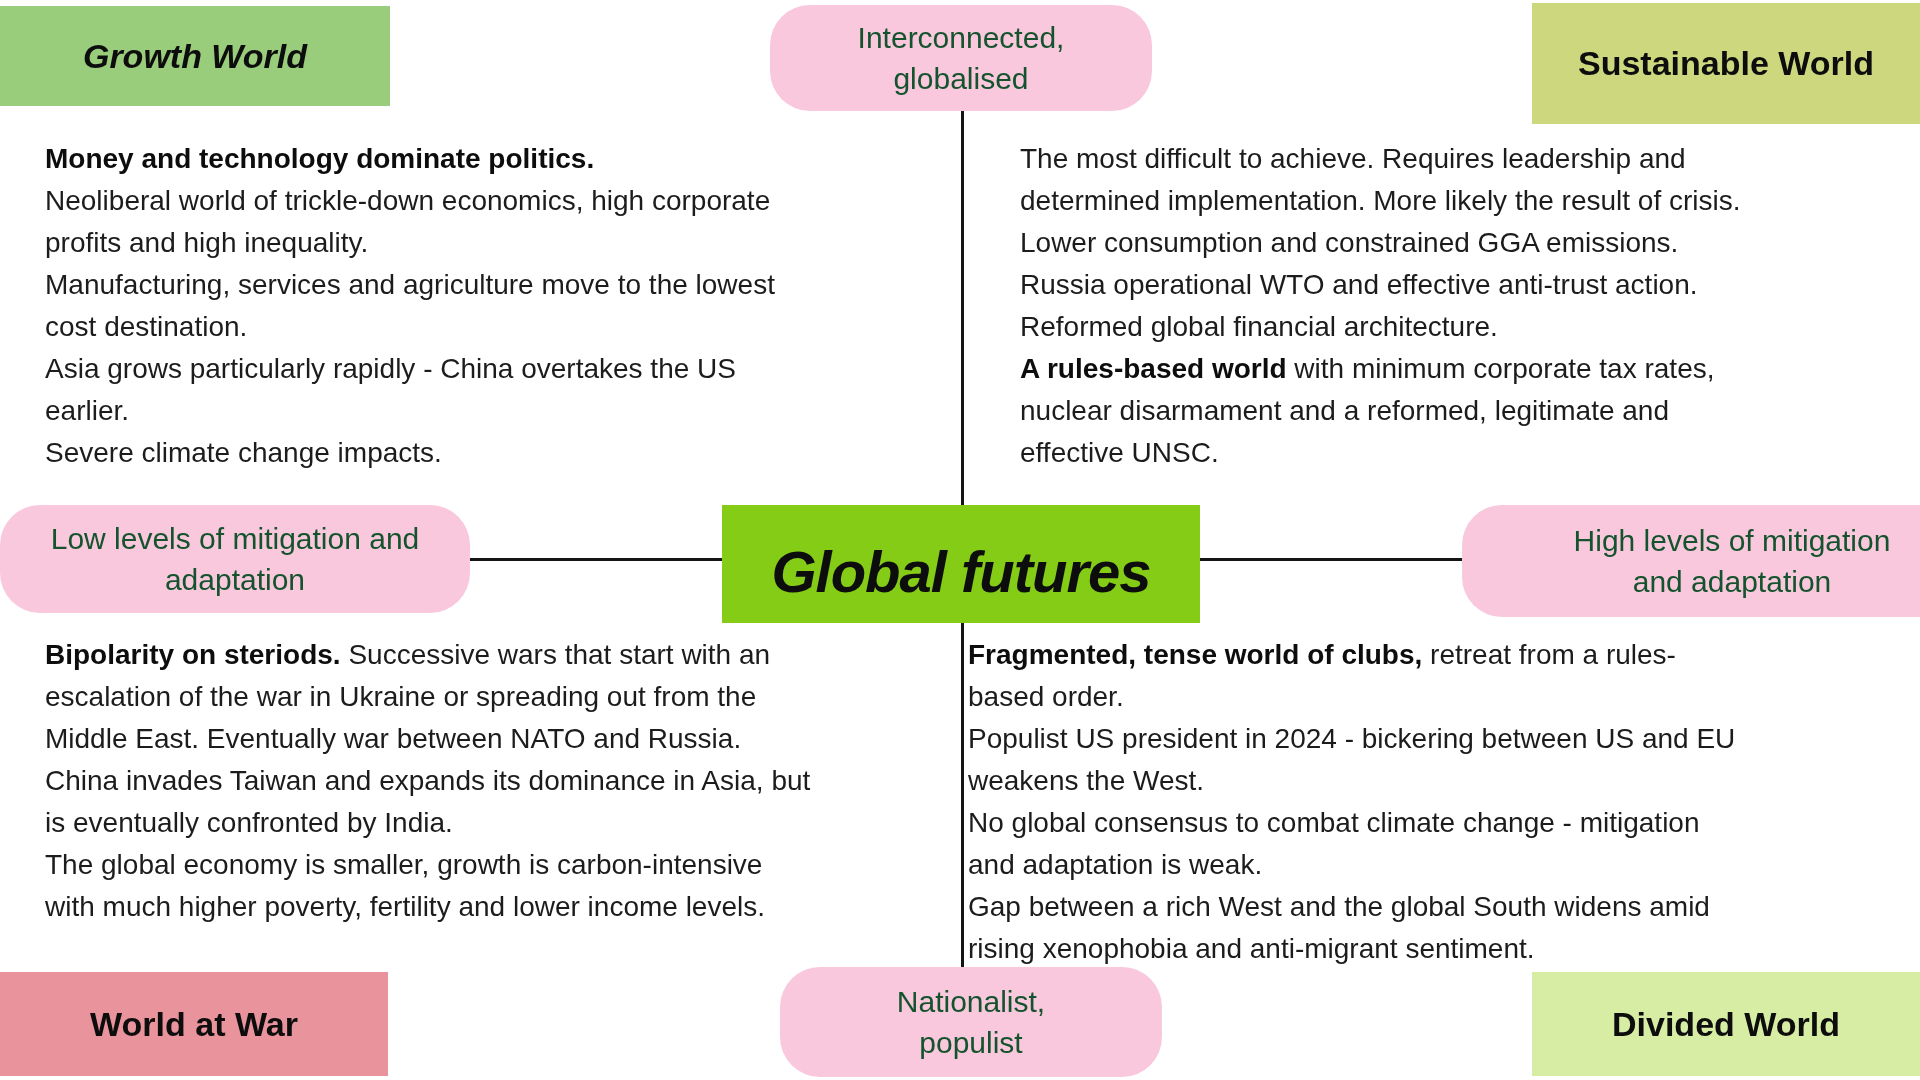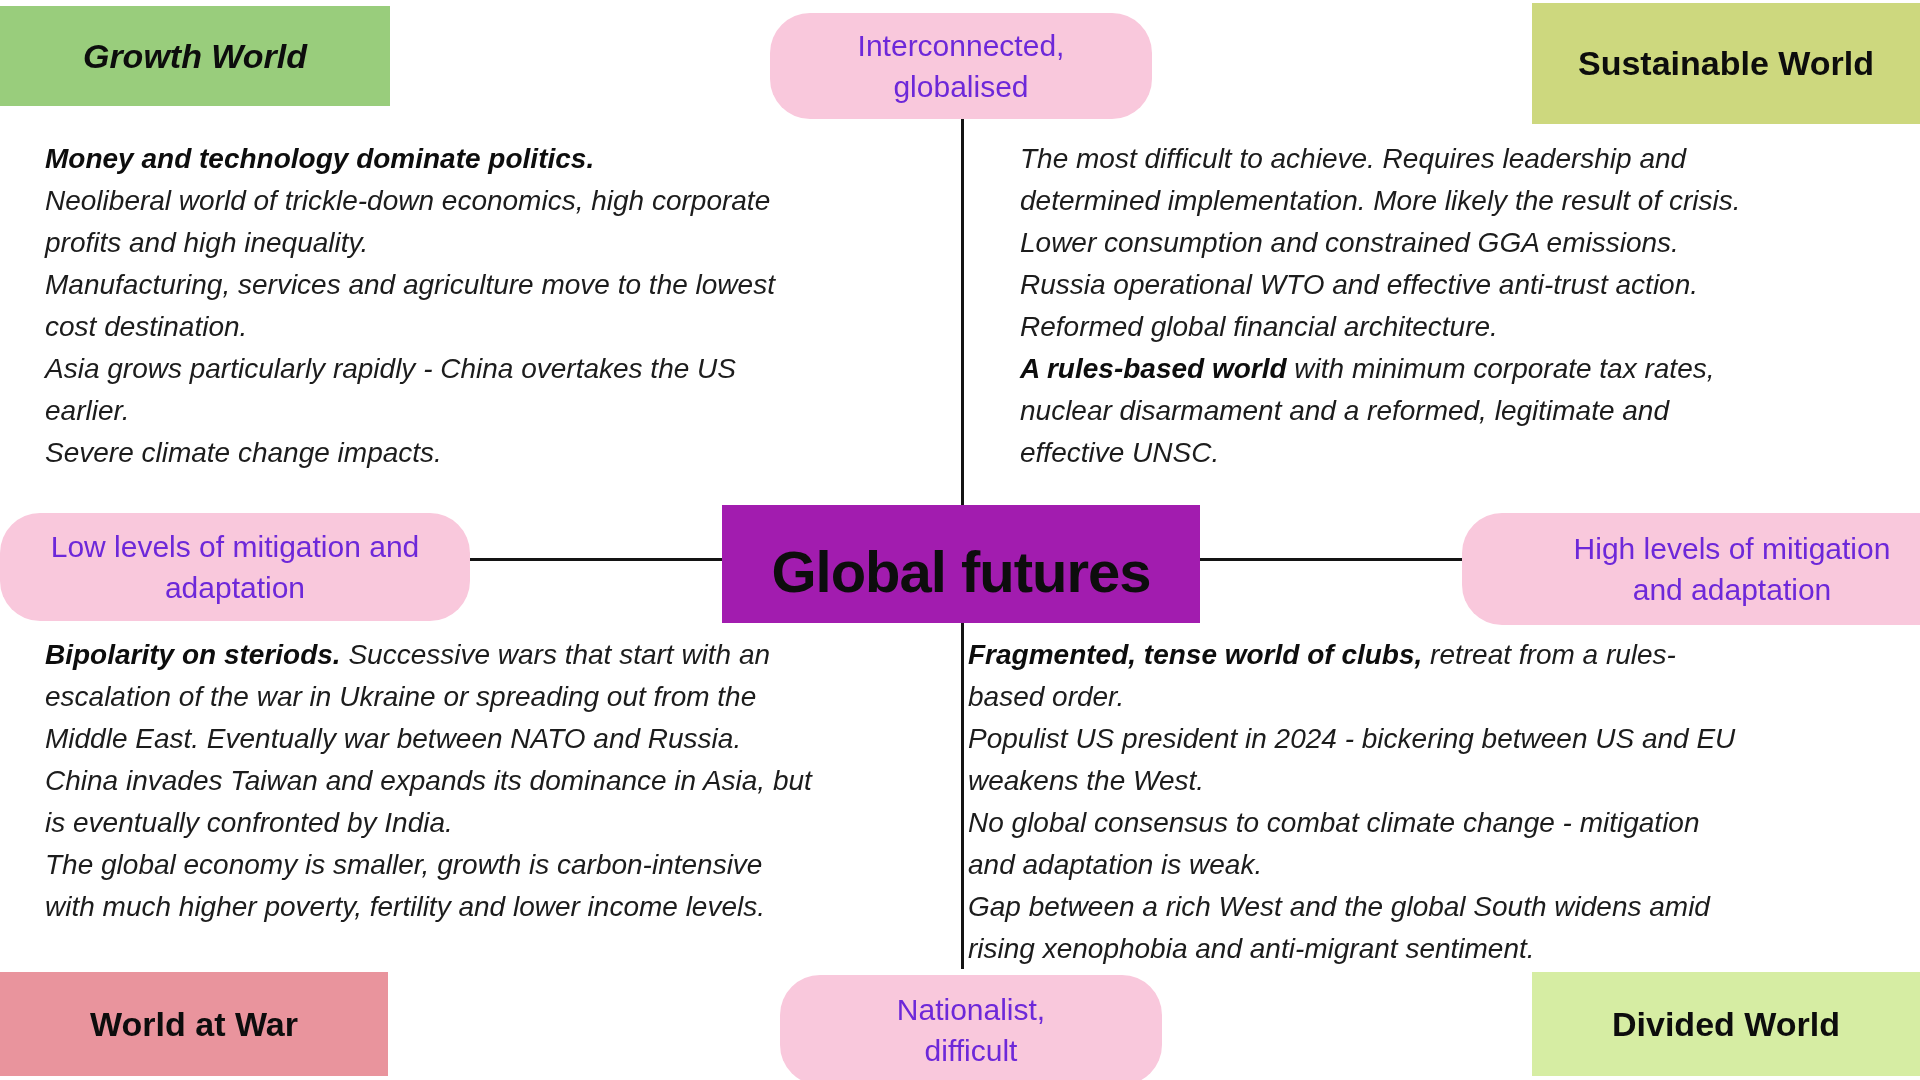--- a/index.html
+++ b/index.html
@@ -15,35 +15,35 @@
   .corner{position:absolute;display:flex;align-items:center;justify-content:center;
           font-weight:700;font-size:34px;color:#0d0d0d;z-index:2;}
   .corner.tl{left:0;top:6px;width:390px;height:100px;}
   .corner.tr{left:1532px;top:3px;width:388px;height:121px;}
   .corner.bl{left:0;top:972px;width:388px;height:104px;}
   .corner.br{left:1532px;top:972px;width:388px;height:104px;}
 
   
   .pill{position:absolute;border-radius:40px;display:flex;flex-direction:column;
         align-items:center;justify-content:center;font-size:30px;line-height:41px;
-        color:#6d28d9;text-align:center;z-index:2;margin-top:8px;}
+        color:#14532d;text-align:center;z-index:2;}
   .pill.top{left:770px;top:5px;width:382px;height:106px;}
   .pill.bottom{left:780px;top:967px;width:382px;height:110px;}
   .pill.left{left:0;top:505px;width:470px;height:108px;}
   .pill.right{left:1462px;top:505px;width:452px;height:112px;}
 
   
   .center-box{position:absolute;left:722px;top:505px;width:478px;height:118px;
               display:flex;align-items:center;justify-content:center;padding-top:14px;
               box-sizing:border-box;z-index:3;}
   .center-box .title{font-size:58px;font-weight:800;letter-spacing:-1px;color:#0d0d0d;white-space:nowrap;}
 
   
   .quad{position:absolute;font-size:28px;line-height:42px;color:#1c1c1c;z-index:2;}
-  .quad .line{white-space:nowrap;font-style:italic;}
+  .quad .line{white-space:nowrap;}
   .quad .b{font-weight:700;color:#0d0d0d;}
   .quad.tl{left:45px;top:138px;width:900px;}
   .quad.tr{left:1020px;top:138px;width:890px;}
   .quad.bl{left:45px;top:634px;width:930px;}
   .quad.br{left:968px;top:634px;width:900px;}
 </style>
 </head>
 <body>
 
 <div class="canvas">
@@ -55,32 +55,32 @@
   <div class="corner tr" style="background: rgb(205, 216, 126);">Sustainable World</div>
   <div class="corner bl" style="background: rgb(233, 148, 157);">World at War</div>
   <div class="corner br" style="background: rgb(214, 237, 163);">Divided World</div>
 
   <div class="pill top" style="background: rgb(249, 200, 220);">
     <span>Interconnected,</span>
     <span>globalised</span>
   </div>
   <div class="pill bottom" style="background: rgb(249, 200, 220);">
     <span>Nationalist,</span>
-    <span>difficult</span>
+    <span>populist</span>
   </div>
   <div class="pill left" style="background: rgb(249, 200, 220);">
     <span>Low levels of mitigation and</span>
     <span>adaptation</span>
   </div>
   <div class="pill right" style="background: rgb(249, 200, 220); padding-left: 44px;">
     <span>High levels of mitigation</span>
     <span>and adaptation</span>
   </div>
 
-  <div class="center-box" style="background: #a21caf;">
+  <div class="center-box" style="background: #84cc16; font-style: italic;">
     <span class="title">Global futures</span>
   </div>
 
   <div class="quad tl">
       <div class="line"><span class="b">Money and technology dominate politics.</span></div>
       <div class="line"><span>Neoliberal world of trickle-down economics, high corporate</span></div>
       <div class="line"><span>profits and high inequality.</span></div>
       <div class="line"><span>Manufacturing, services and agriculture move to the lowest</span></div>
       <div class="line"><span>cost destination.</span></div>
       <div class="line"><span>Asia grows particularly rapidly - China overtakes the US</span></div>

